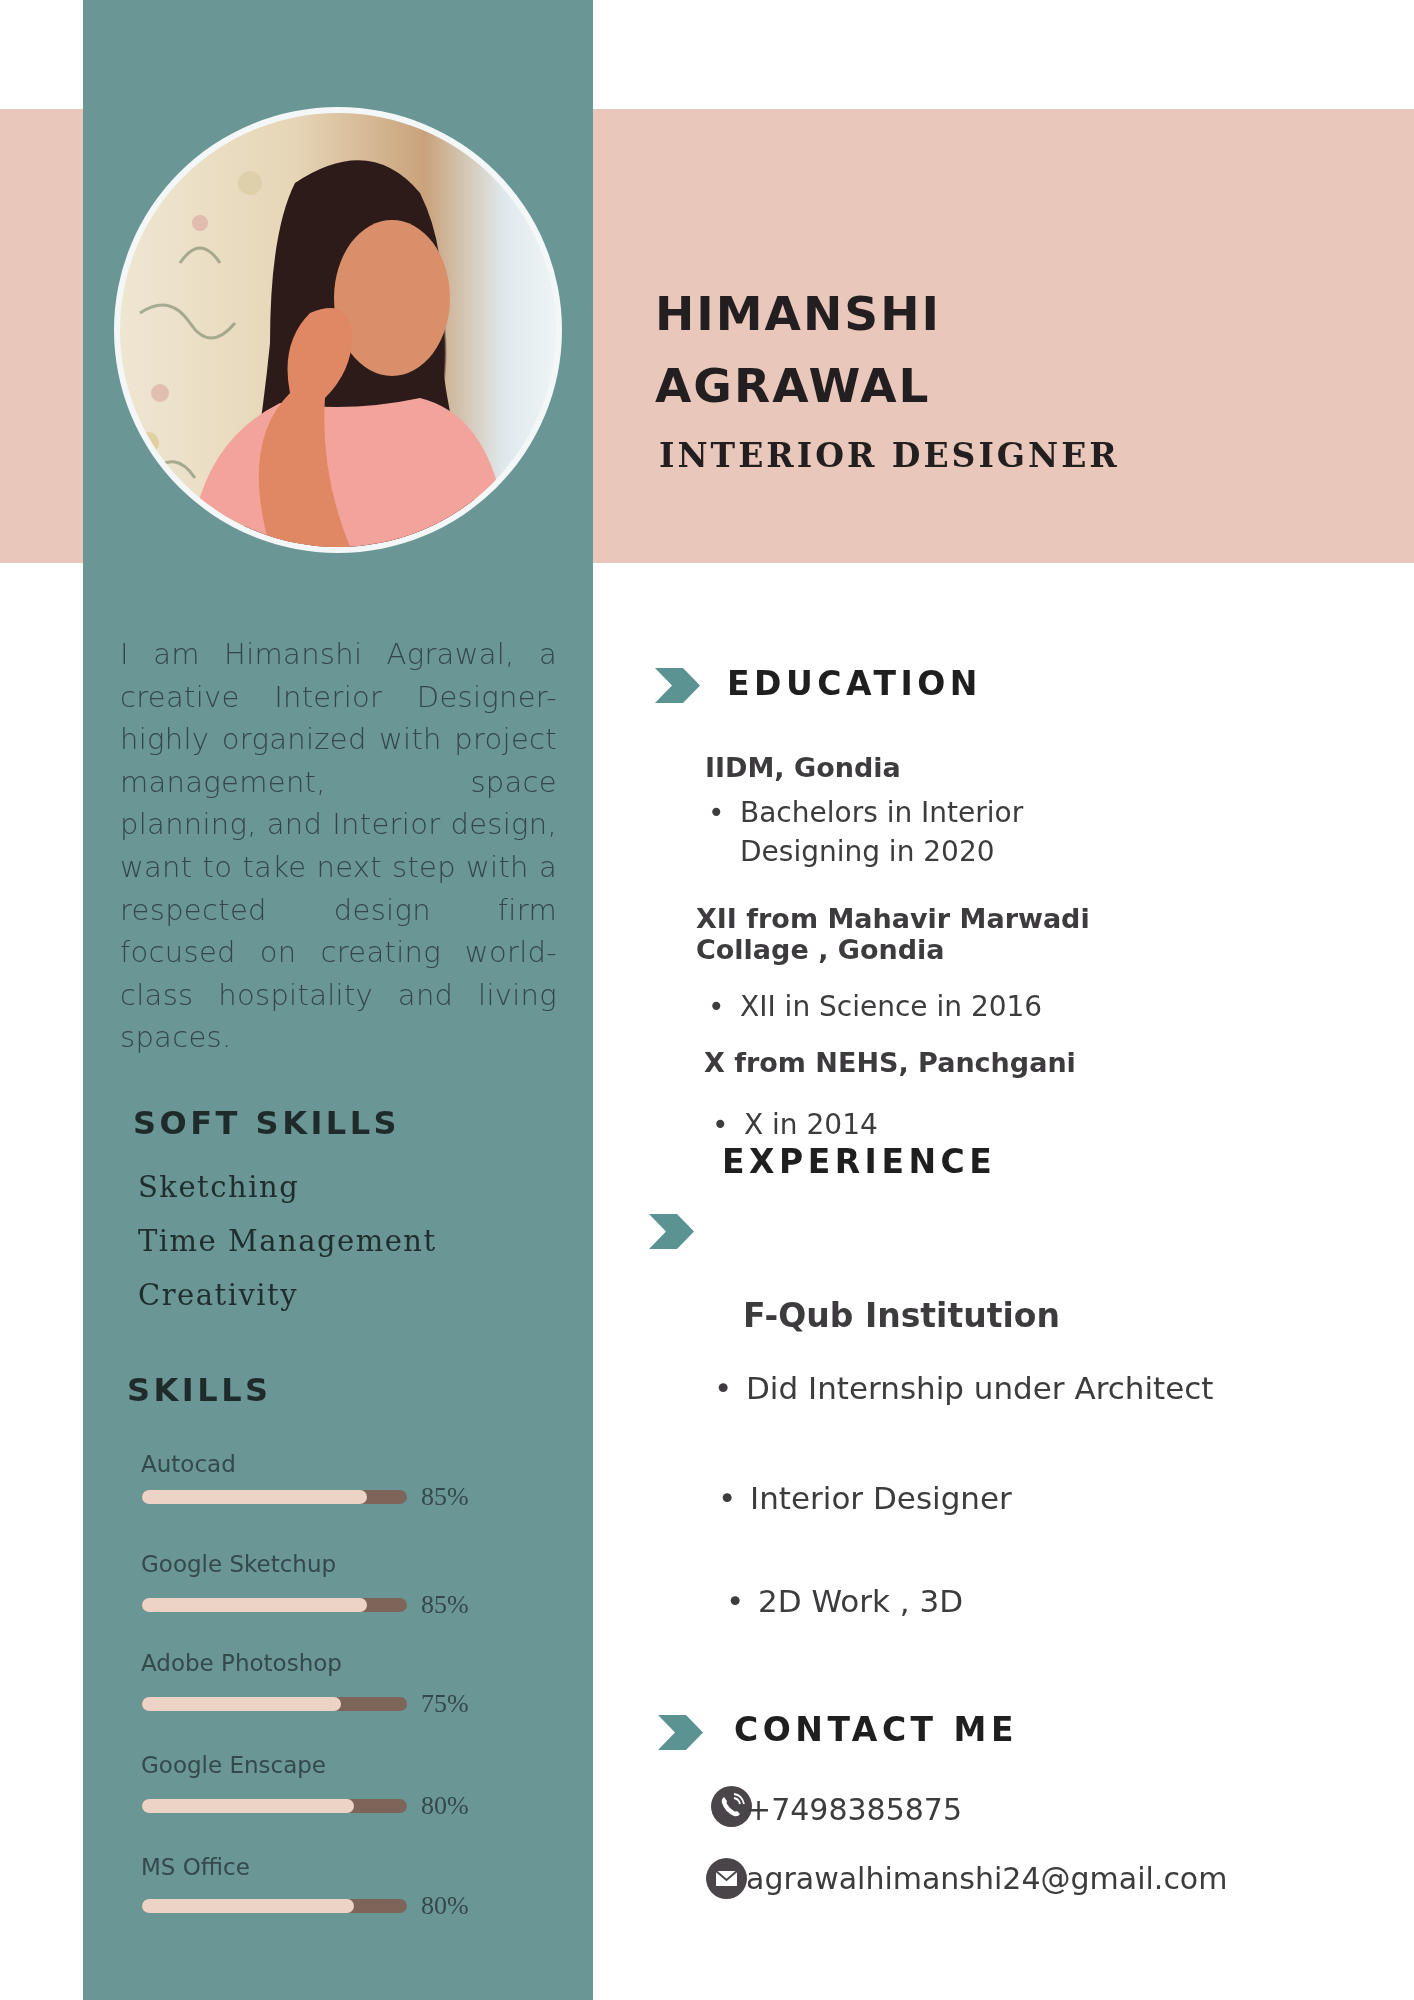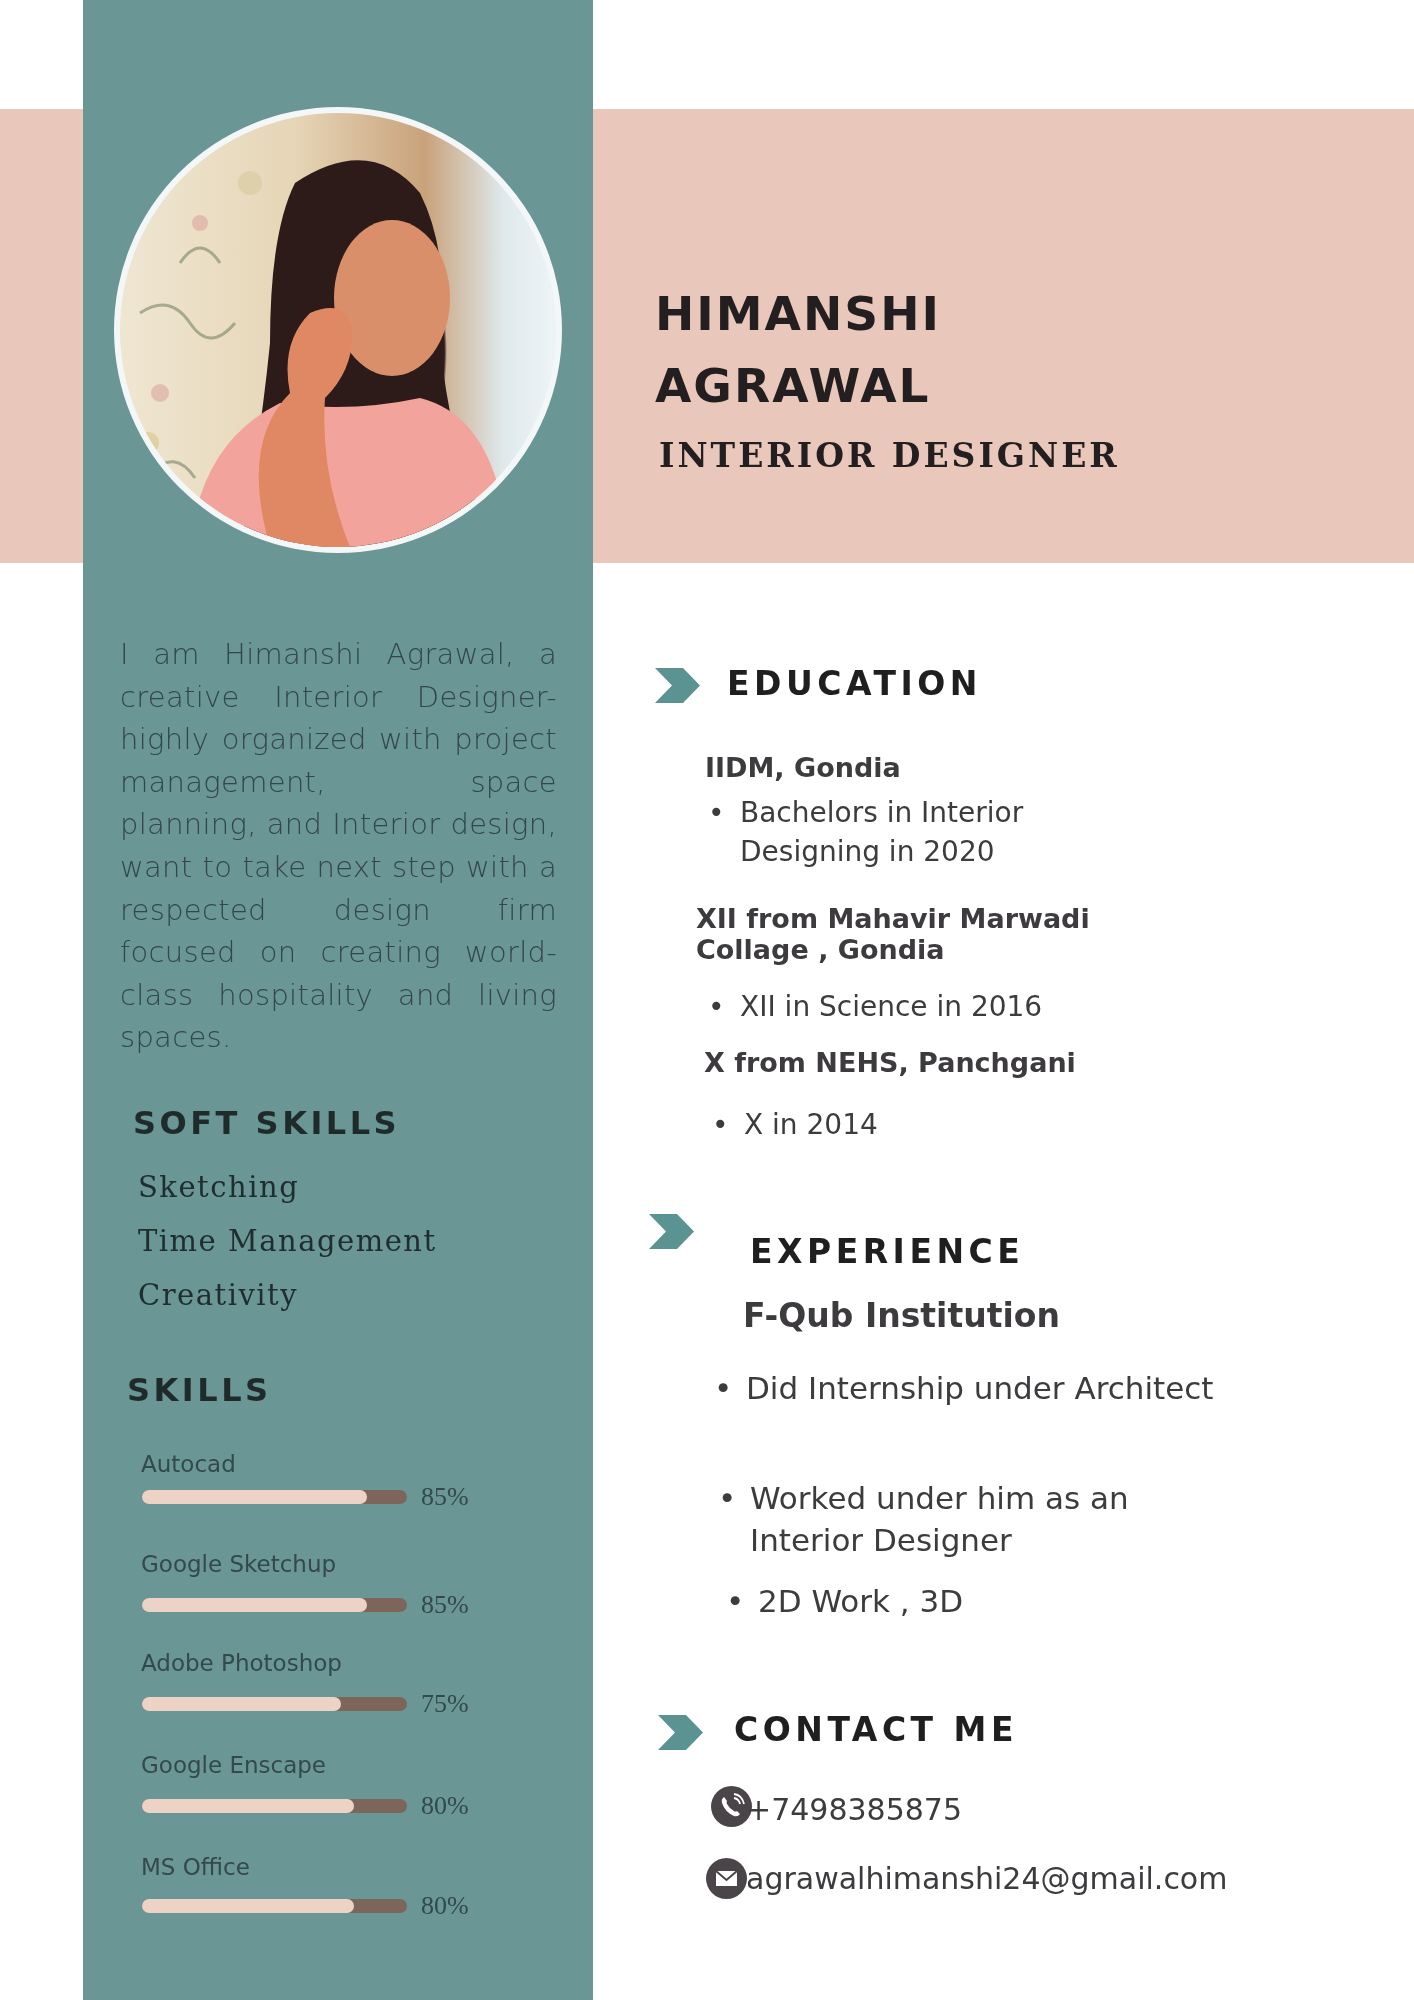--- a/index.html
+++ b/index.html
@@ -157,31 +157,30 @@
 
 <div class="org" style="left:704px; top:1047px;">X from NEHS, Panchgani</div>
 <div class="bullet" style="left:744px; top:1105px;">
   <span class="dot">•</span>
   <div>X in 2014</div>
 </div>
 
 <svg class="chev" style="left:649px; top:1214px;" viewBox="0 0 45 35">
   <polygon points="0,0 28,0 45,17.5 28,35 0,35 17,17.5" fill="#5b9292"></polygon>
 </svg>
-<div class="sec-heading" style="left:722px; top:1232px;margin-left:28px;">EXPERIENCE</div>
+<div class="sec-heading" style="left:722px; top:1142px;">EXPERIENCE</div>
 
 <div class="org org-big" style="left:743px; top:1300px;text-align:right;">F-Qub Institution</div>
 
 <div class="bullet bullet-lg" style="left:746px; top:1367px;">
   <span class="dot">•</span>
   <div>Did Internship under Architect</div>
 </div>
 <div class="bullet bullet-lg" style="left:750px; top:1477px;">
   <span class="dot">•</span>
-  <div>Worked under him as an</div>
   <div>Interior Designer</div>
 </div>
 <div class="bullet bullet-lg" style="left:758px; top:1580px;">
   <span class="dot">•</span>
   <div>2D Work , 3D</div>
 </div>
 
 <svg class="chev" style="left:658px; top:1715px;" viewBox="0 0 45 35">
   <polygon points="0,0 28,0 45,17.5 28,35 0,35 17,17.5" fill="#5b9292"></polygon>
 </svg>

